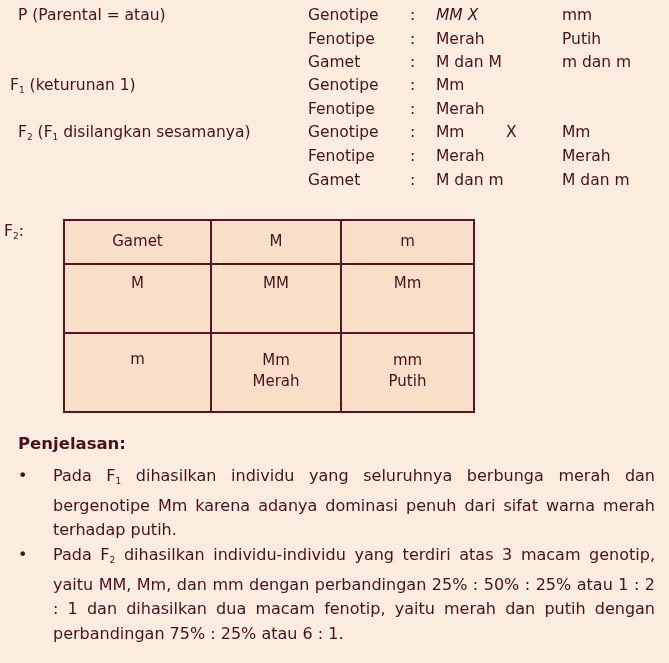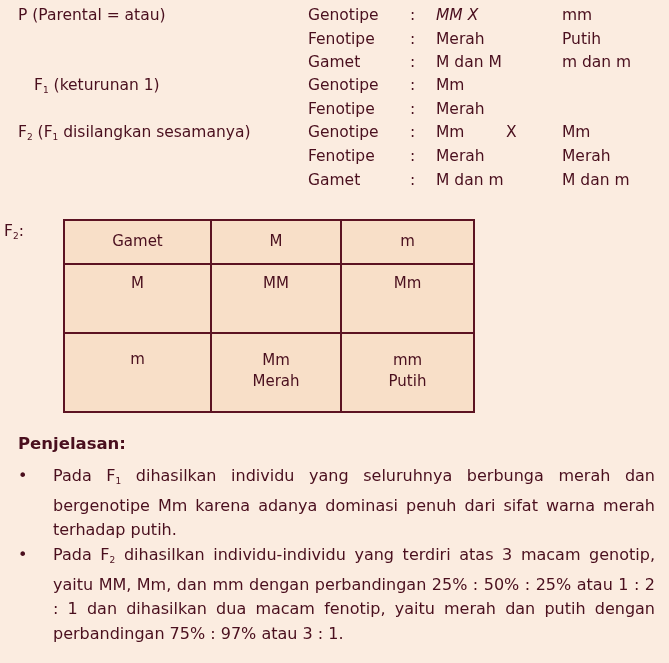--- a/index.html
+++ b/index.html
@@ -11,21 +11,21 @@
   .vl{position:absolute;top:0;bottom:0;width:2px;background:#5c1322;}
   .hl{position:absolute;left:0;right:0;height:2px;background:#5c1322;}
   .heading{position:absolute;left:18px;top:434px;font-weight:bold;font-size:16.5px;}
   .bullet{position:absolute;left:18px;font-size:16px;}
   .para{position:absolute;left:53px;width:602px;text-align:justify;font-size:16px;line-height:24.5px;}
 </style>
 </head>
 <body>
 
 <div class="abs" style="left:18px;top:6px;">P (Parental  = atau)</div>
-<div class="abs" style="left:34px;top:76px;"><span>F</span><sub>1</sub><span> (keturunan 1)</span></div>
+<div class="abs" style="left:10px;top:76px;"><span>F</span><sub>1</sub><span> (keturunan 1)</span></div>
 <div class="abs" style="left:18px;top:123px;"><span>F</span><sub>2</sub><span> (F</span><sub>1</sub><span> disilangkan sesamanya)</span></div>
 
 <div>
   <div class="abs" style="left:308px;top:6px;">Genotipe</div>
   <div class="abs" style="left:410px;top:6px;">:</div>
   <div class="abs" style="left:436px;top:6px;font-style:italic;">MM X</div>
   <div class="abs" style="left:562px;top:6px;">mm</div>
 
   <div class="abs" style="left:308px;top:30px;">Fenotipe</div>
   <div class="abs" style="left:410px;top:30px;">:</div>
@@ -88,13 +88,13 @@
     <div>Putih</div>
   </div>
 </div>
 
 <div class="heading">Penjelasan:</div>
 
 <div class="bullet" style="top:466px;">•</div>
 <div class="para" style="top:464px;"><span>Pada F</span><sub>1</sub><span> dihasilkan individu yang seluruhnya berbunga merah dan bergenotipe Mm karena adanya dominasi penuh dari sifat warna merah terhadap putih.</span></div>
 
 <div class="bullet" style="top:545px;">•</div>
-<div class="para" style="top:543px;"><span>Pada F</span><sub>2</sub><span> dihasilkan individu-individu yang terdiri atas 3 macam genotip, yaitu MM, Mm, dan mm dengan perbandingan 25% : 50% : 25% atau 1 : 2 : 1 dan dihasilkan dua macam fenotip, yaitu merah dan putih dengan perbandingan 75% : 97% atau 3 : 1.</span></div>
+<div class="para" style="top:543px;"><span>Pada F</span><sub>2</sub><span> dihasilkan individu-individu yang terdiri atas 3 macam genotip, yaitu MM, Mm, dan mm dengan perbandingan 25% : 50% : 25% atau 1 : 2 : 1 dan dihasilkan dua macam fenotip, yaitu merah dan putih dengan perbandingan 75% : 25% atau 6 : 1.</span></div>
 
 </body></html>

